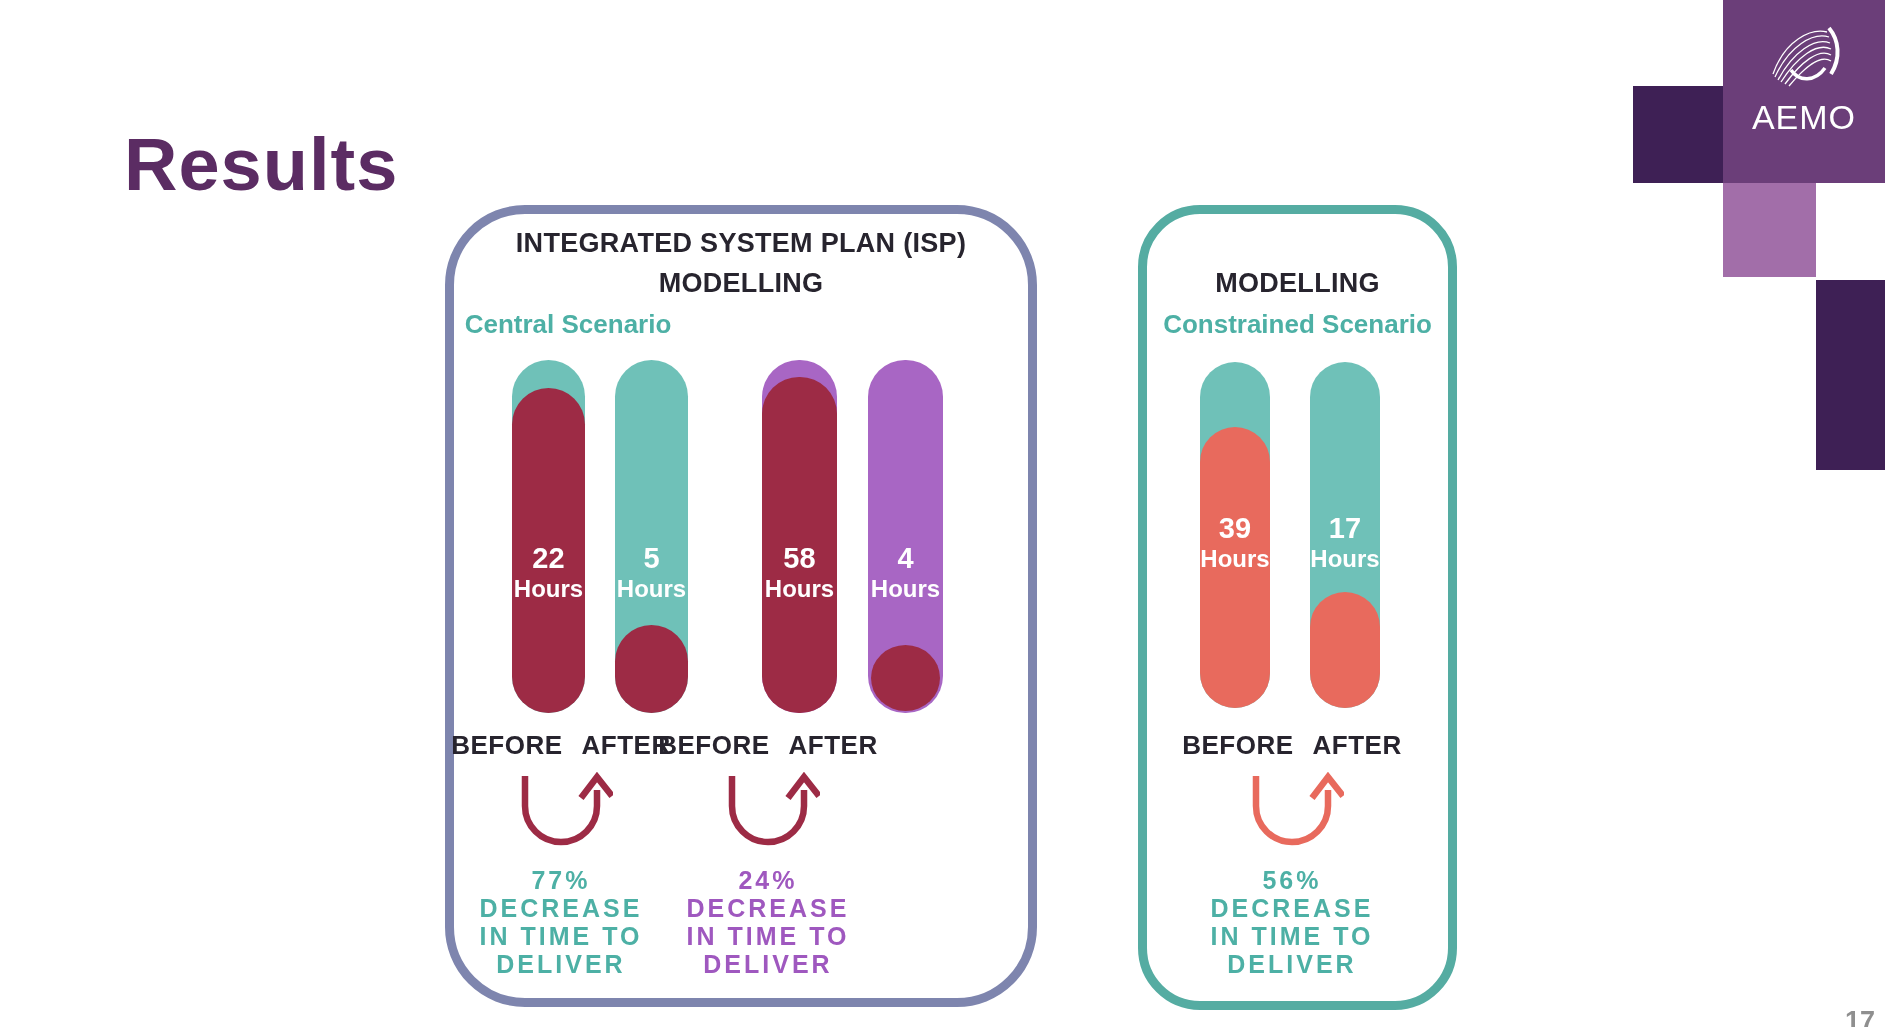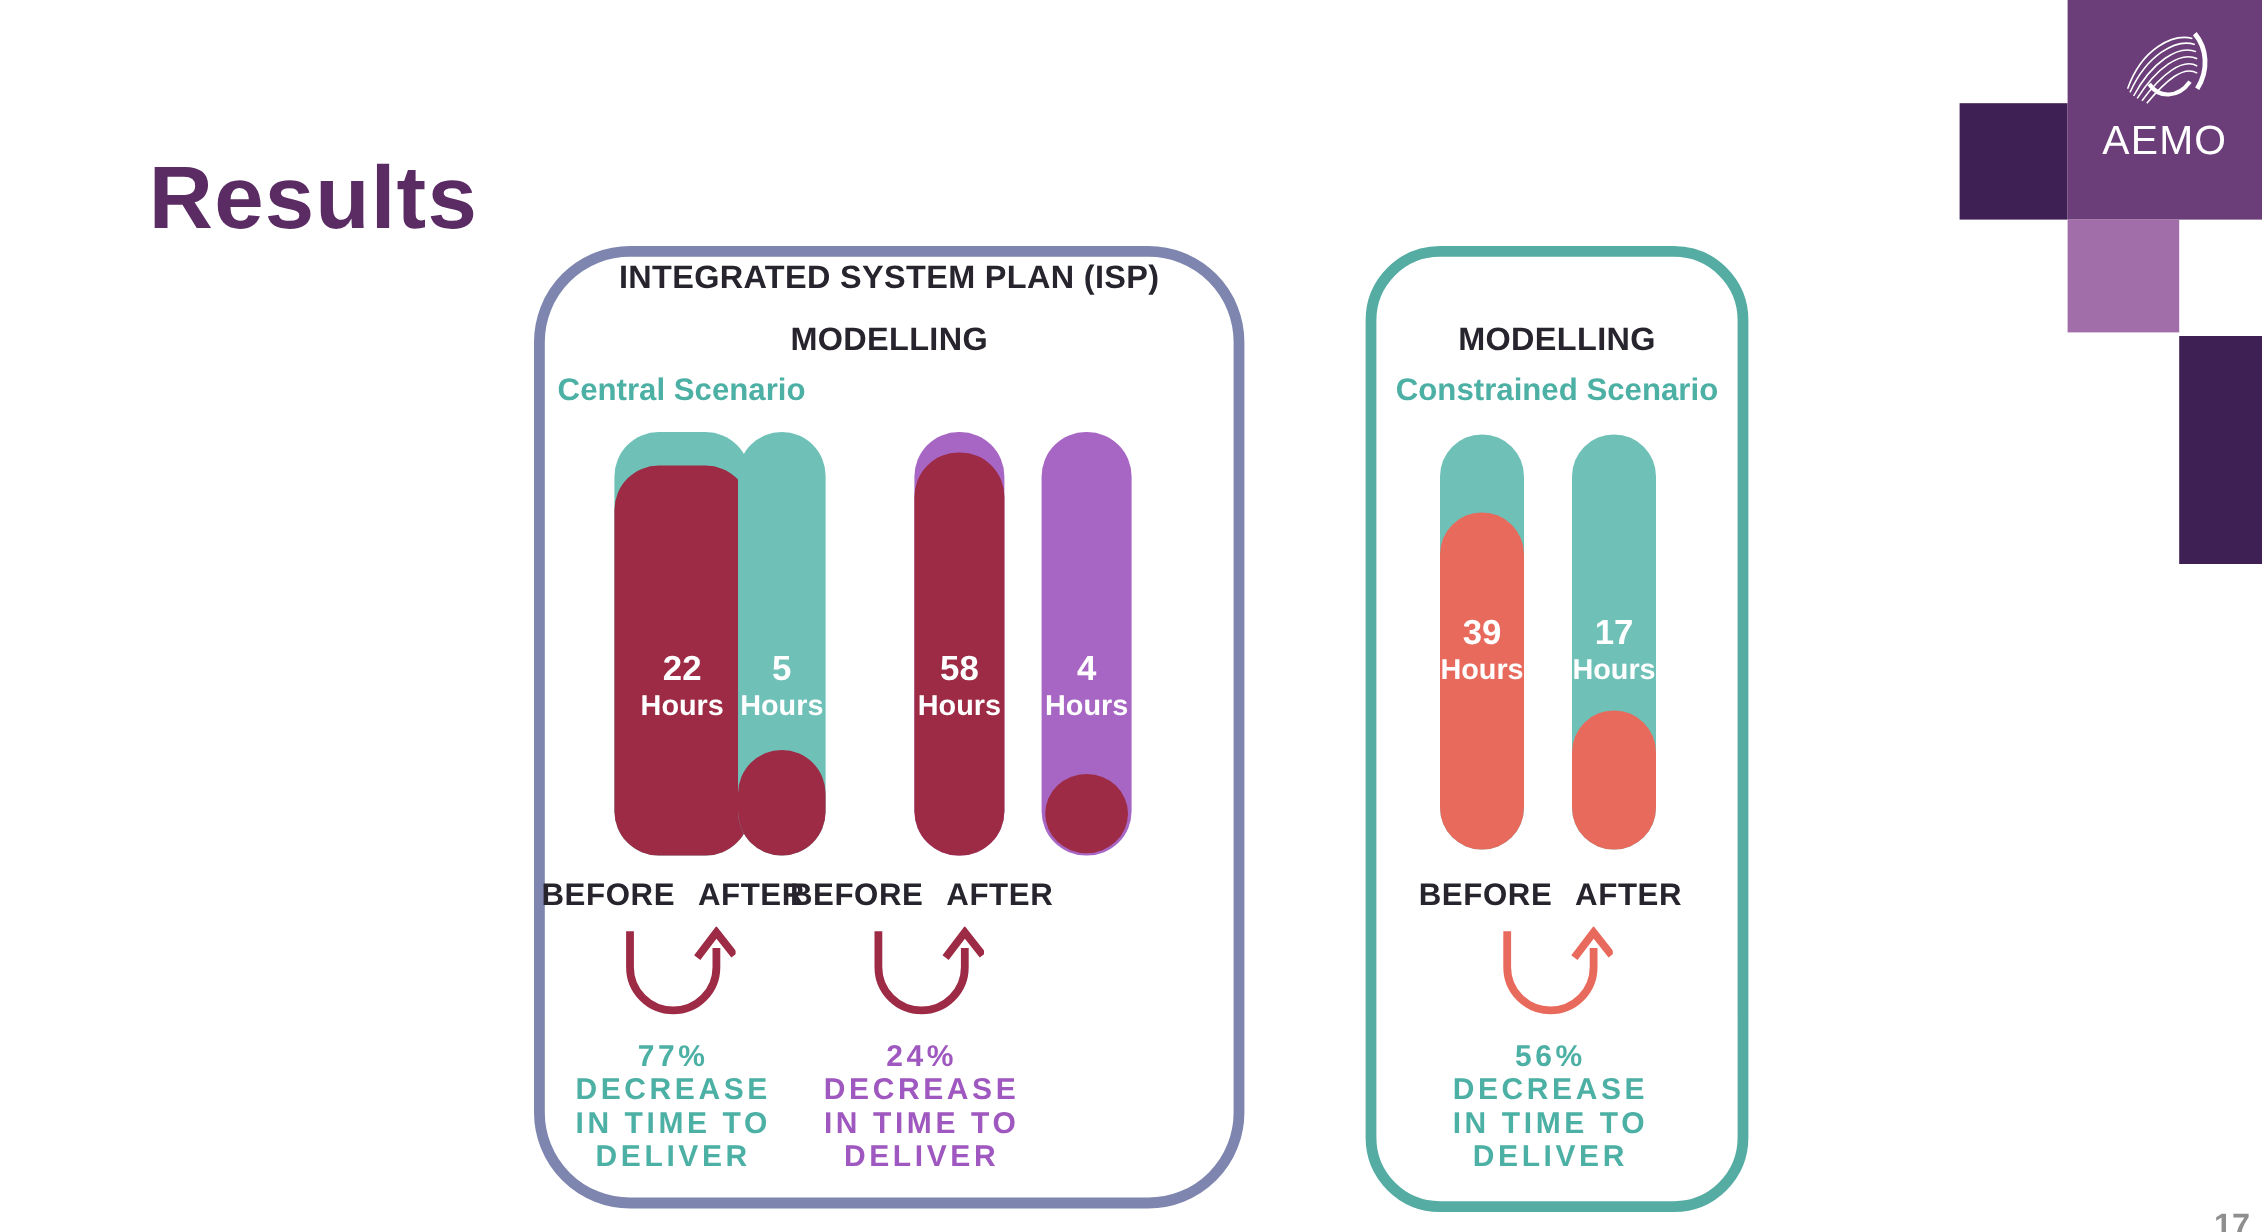--- a/index.html
+++ b/index.html
@@ -20,35 +20,35 @@
   .sq-b{left:1723px;top:183px;width:93px;height:94px;background:var(--light_purple);}
   .sq-c{left:1816px;top:280px;width:69px;height:190px;background:var(--dark_purple);}
 
   
   .panel{position:absolute;background:#fff;border-style:solid;border-width:9px;box-sizing:border-box;}
   .panel-isp{left:445px;top:205px;width:592px;height:802px;border-color:var(--slate_border);border-radius:80px;}
   .panel-esoo{left:1138px;top:205px;width:319px;height:805px;border-color:var(--teal_border);border-radius:62px;}
 
   .panel-title{position:absolute;left:0;width:100%;text-align:center;font-size:27px;font-weight:700;
                color:var(--dark_text);letter-spacing:0.3px;line-height:34px;}
-  .pt1{top:0;}
+  .pt1{top:12px;}
   .pt2{top:52px;}
 
   .scenario-labels{position:absolute;top:94px;left:0;width:100%;height:34px;
                    font-size:26px;font-weight:700;line-height:32px;}
   .scenario-labels .lbl{position:absolute;top:0;transform:translateX(-50%);white-space:nowrap;}
   .lbl-central{left:114px;color:var(--teal_text);text-align:right;}
   .lbl-step{left:325px;color:var(--purple_text);}
   .lbl-constrained{left:50%;color:var(--teal_text);}
 
   
   .cap{position:absolute;border-radius:37px;}
   .cap-teal{background:var(--teal);}
   .cap-purple{background:var(--purple);}
-  .c1{left:58px;top:146px;width:73px;height:353px;padding-left:40px;}
+  .c1{left:58px;top:146px;width:73px;height:353px;}
   .c2{left:161px;top:146px;width:73px;height:353px;}
   .c3{left:308px;top:146px;width:75px;height:353px;}
   .c4{left:414px;top:146px;width:75px;height:353px;}
   .cb{left:53px;top:148px;width:70px;height:346px;}
   .ca{left:163px;top:148px;width:70px;height:346px;}
 
   .fill{position:absolute;left:0;width:100%;bottom:0;border-radius:37px;}
   .fill-maroon{background:var(--maroon);}
   .fill-salmon{background:var(--salmon);}
   .f1{top:28px;}

